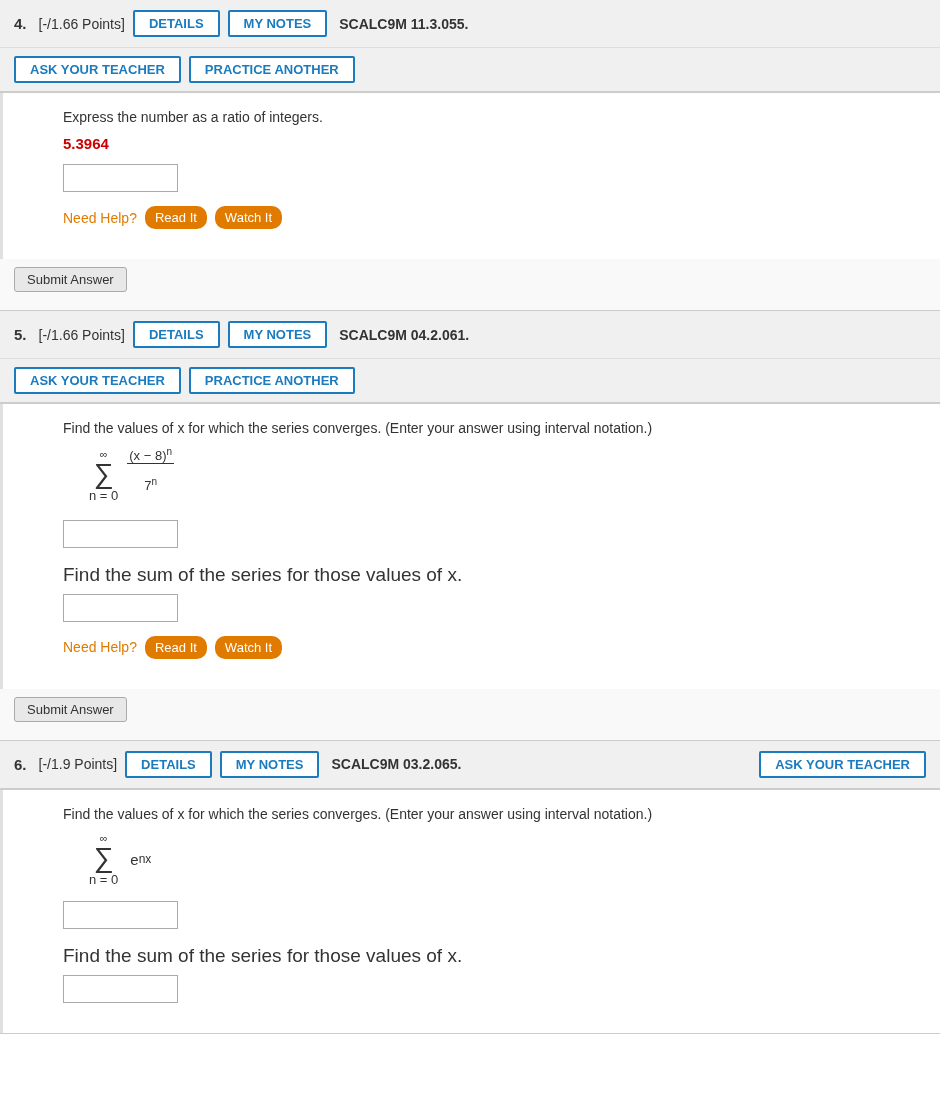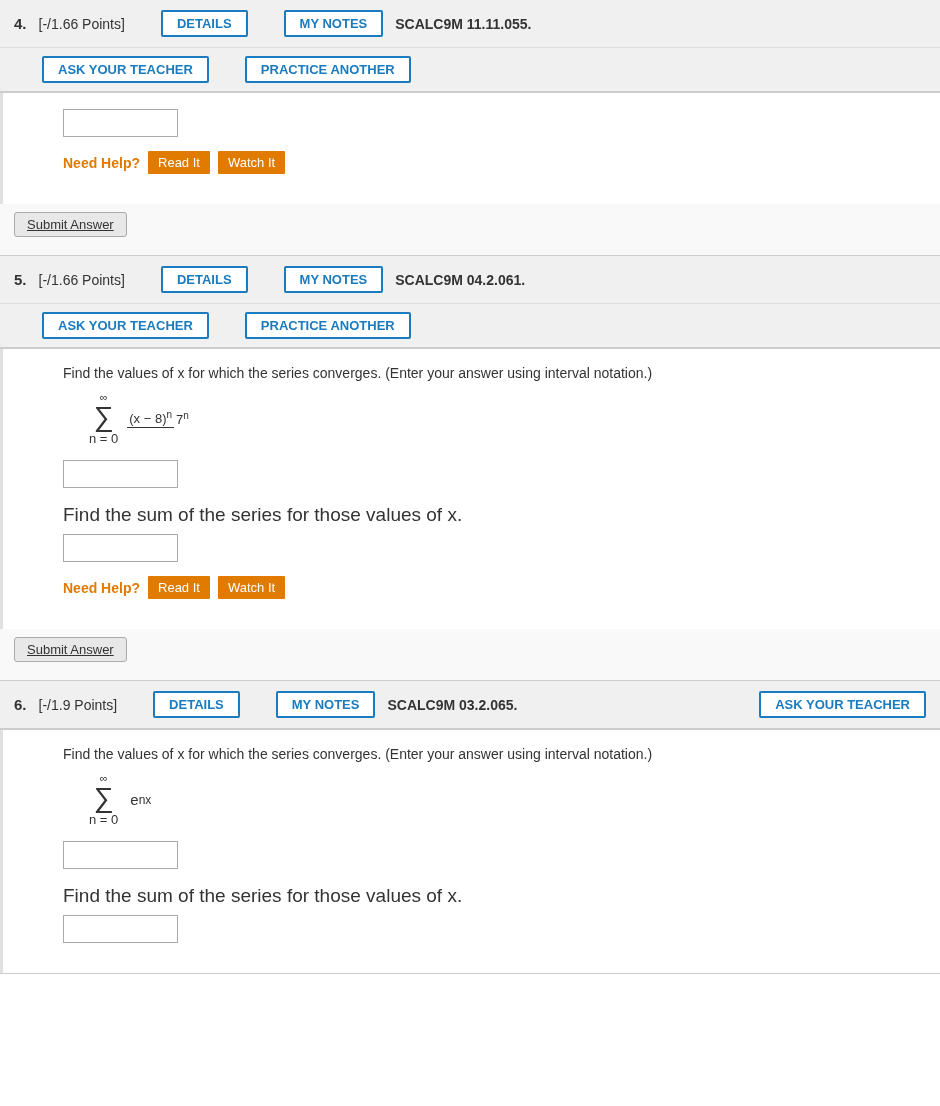--- a/index.html
+++ b/index.html
@@ -33,21 +33,20 @@
 
     .btn-outline {
       border: 2px solid #1a7bbf;
       background: #fff;
       color: #1a7bbf;
       padding: 4px 14px;
       font-size: 13px;
       font-weight: bold;
       cursor: pointer;
       border-radius: 2px;
-      margin-left: 28px;
     }
 
     .scalc-label {
       font-size: 14px;
       font-weight: bold;
       color: #333;
       margin-left: 4px;
     }
 
     .question-actions {
@@ -89,44 +88,43 @@
 
     .need-help-row {
       display: flex;
       align-items: center;
       gap: 8px;
       margin-bottom: 14px;
     }
 
     .need-help-label {
       color: #e07b00;
-      font-weight: bold;
+      font-weight: normal;
       font-size: 14px;
     }
 
     .btn-help {
       background: #e07b00;
       color: #fff;
       border: none;
       padding: 4px 10px;
       font-size: 13px;
       cursor: pointer;
-      border-radius: 1px;
+      border-radius: 10px;
     }
 
     .btn-submit {
       border: 1px solid #aaa;
       background: #e8e8e8;
       color: #333;
       padding: 4px 12px;
       font-size: 13px;
       cursor: pointer;
       border-radius: 3px;
       margin-bottom: 10px;
-      text-decoration: underline;
     }
 
     .question-footer {
       padding: 8px 14px;
       background: #f9f9f9;
     }
 
     .sigma-expr {
       display: inline-flex;
       flex-direction: column;
@@ -146,21 +144,21 @@
       color: #333;
     }
 
     .sigma-limits-bottom {
       font-size: 13px;
       color: #333;
     }
 
     .fraction {
       display: inline-flex;
-      flex-direction: row;
+      flex-direction: column;
       align-items: center;
       vertical-align: middle;
       margin: 0 3px;
       font-size: 14px;
     }
 
     .fraction-num {
       border-bottom: 1px solid #333;
       padding: 0 2px;
       font-size: 13px;
@@ -203,27 +201,29 @@
   </style>
 </head>
 <body>
 
 <div class="question-block">
   <div class="question-header">
     <span class="question-number">4.</span>
     <span>[-/1.66 Points]</span>
     <button class="btn-outline">DETAILS</button>
     <button class="btn-outline">MY NOTES</button>
-    <span class="scalc-label">SCALC9M 11.11.055.</span>
+    <span class="scalc-label">SCALC9M 11.3.055.</span>
   </div>
   <div class="question-actions">
     <button class="btn-outline">ASK YOUR TEACHER</button>
     <button class="btn-outline">PRACTICE ANOTHER</button>
   </div>
   <div class="question-content">
+    <p class="problem-text">Express the number as a ratio of integers.</p>
+    <p class="problem-value-red">5.3964</p>
     <input class="answer-input" type="text" style="">
     <div class="need-help-row">
       <span class="need-help-label">Need Help?</span>
       <button class="btn-help">Read It</button>
       <button class="btn-help">Watch It</button>
     </div>
   </div>
   <div class="question-footer">
     <button class="btn-submit">Submit Answer</button>
   </div>

